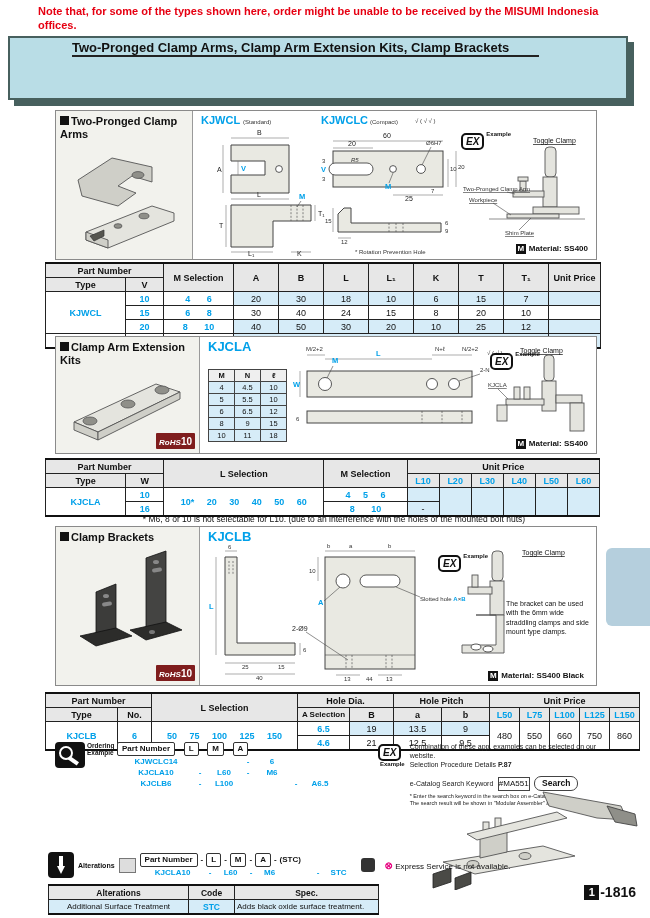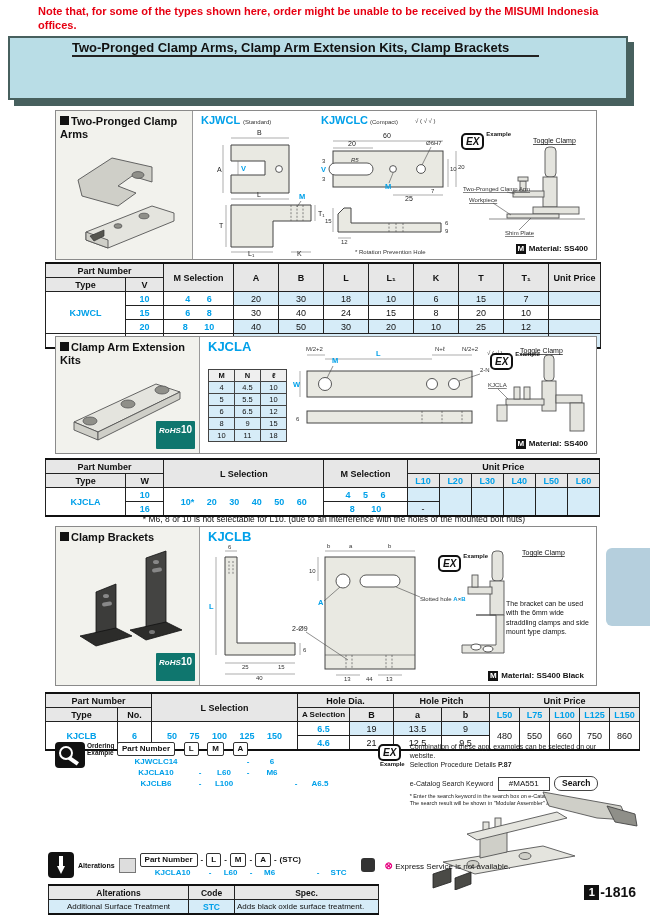--- a/index.html
+++ b/index.html
@@ -11,22 +11,22 @@
   .hdr-box{position:absolute;left:8px;top:36px;width:616px;height:60px;background:#b9dde6;
            border:2px solid #47605e;box-shadow:6px 6px 0 #47605e;}
   .hdr-title{margin:4px 0 0 62px;font-size:23px;font-weight:bold;letter-spacing:-0.5px;}
   .hdr-sub{margin:1px 0 0 62px;font-size:13px;font-weight:bold;border-bottom:2px solid #222;
            display:inline-block;padding-right:30px;}
   
   .panel{position:absolute;left:55px;width:540px;border:1px solid #8a8a8a;background:#fff;display:flex;}
   .photo{width:135px;background:#f2f2ed;border-right:1px solid #9a9a9a;position:relative;padding:4px 4px;}
   .sec-label{font-size:11px;font-weight:bold;line-height:1.15;}
   .blk-sq{display:inline-block;width:9px;height:9px;background:#111;margin-right:2px;}
-  .rohs{position:absolute;right:4px;bottom:4px;background:#0f766e;color:#fff;padding:0 3px;
-        font-weight:bold;border-radius:1px;line-height:13px;height:28px;}
+  .rohs{position:absolute;right:4px;bottom:4px;background:#7f1d1d;color:#fff;padding:0 3px;
+        font-weight:bold;border-radius:1px;line-height:13px;height:16px;}
   .rohs .r1{font-size:8px;font-style:italic;}
   .rohs .r2{font-size:10px;}
   .draw-area{position:relative;flex:1;}
   .kjtitle{color:#00a0e9;font-weight:bold;font-size:13px;}
   
   table.cat{border-collapse:collapse;table-layout:fixed;width:555px;font-size:9px;}
   table.cat th,table.cat td{border:1px solid #222;padding:0;height:13px;text-align:center;
      overflow:hidden;white-space:nowrap;}
   table.cat th{background:#e7e7e7;font-weight:bold;}
   table.cat{border-top:2px solid #111;border-bottom:2px solid #111;}
@@ -64,21 +64,21 @@
   .ord{position:absolute;display:flex;}
   .ord-icon{width:30px;height:26px;background:#111;border-radius:4px;margin-right:2px;flex:none;}
   .ord-lab{font-size:6.5px;font-weight:bold;line-height:1.1;width:30px;flex:none;}
   .fmt-row{display:flex;align-items:center;gap:3px;font-size:8px;font-weight:bold;}
   .fmt-box{border:1px solid #333;border-radius:2px;padding:0 4px;line-height:12px;background:#fff;}
   .ord-grid{display:grid;grid-template-columns:78px 10px 38px 10px 38px 10px 38px;
      font-size:8px;font-weight:bold;color:#00a0e9;line-height:11px;text-align:center;}
   .alt-grid{display:grid;grid-template-columns:66px 9px 32px 9px 28px 6px 24px 9px 32px;
      font-size:8px;font-weight:bold;color:#00a0e9;line-height:11px;text-align:center;}
   .excat-line{font-size:7px;color:#222;line-height:1.3;}
-  .kw-box{display:inline-block;border:1px solid #444;padding:0 10px;font-size:8px;line-height:12px;background:#fff;}
+  .kw-box{display:inline-block;border:1px solid #444;padding:0 0;font-size:8px;line-height:12px;background:#fff;}
   .search-btn{display:inline-block;border:1.5px solid #444;border-radius:7px;padding:0 7px;
      font-size:8.5px;font-weight:bold;line-height:13px;background:#fff;}
   .express{color:#111;font-size:8px;}
   .express .x{color:#e6007e;font-weight:bold;font-size:10px;}
   table.alt{border-collapse:collapse;table-layout:fixed;font-size:8.5px;width:330px;
      border-top:2px solid #111;border-bottom:2px solid #111;}
   table.alt th,table.alt td{border:1px solid #222;height:13px;text-align:center;padding:0 2px;}
   table.alt th{background:#e7e7e7;}
   
   .pagenum{position:absolute;right:14px;top:884px;font-size:14px;font-weight:bold;display:flex;align-items:center;}

